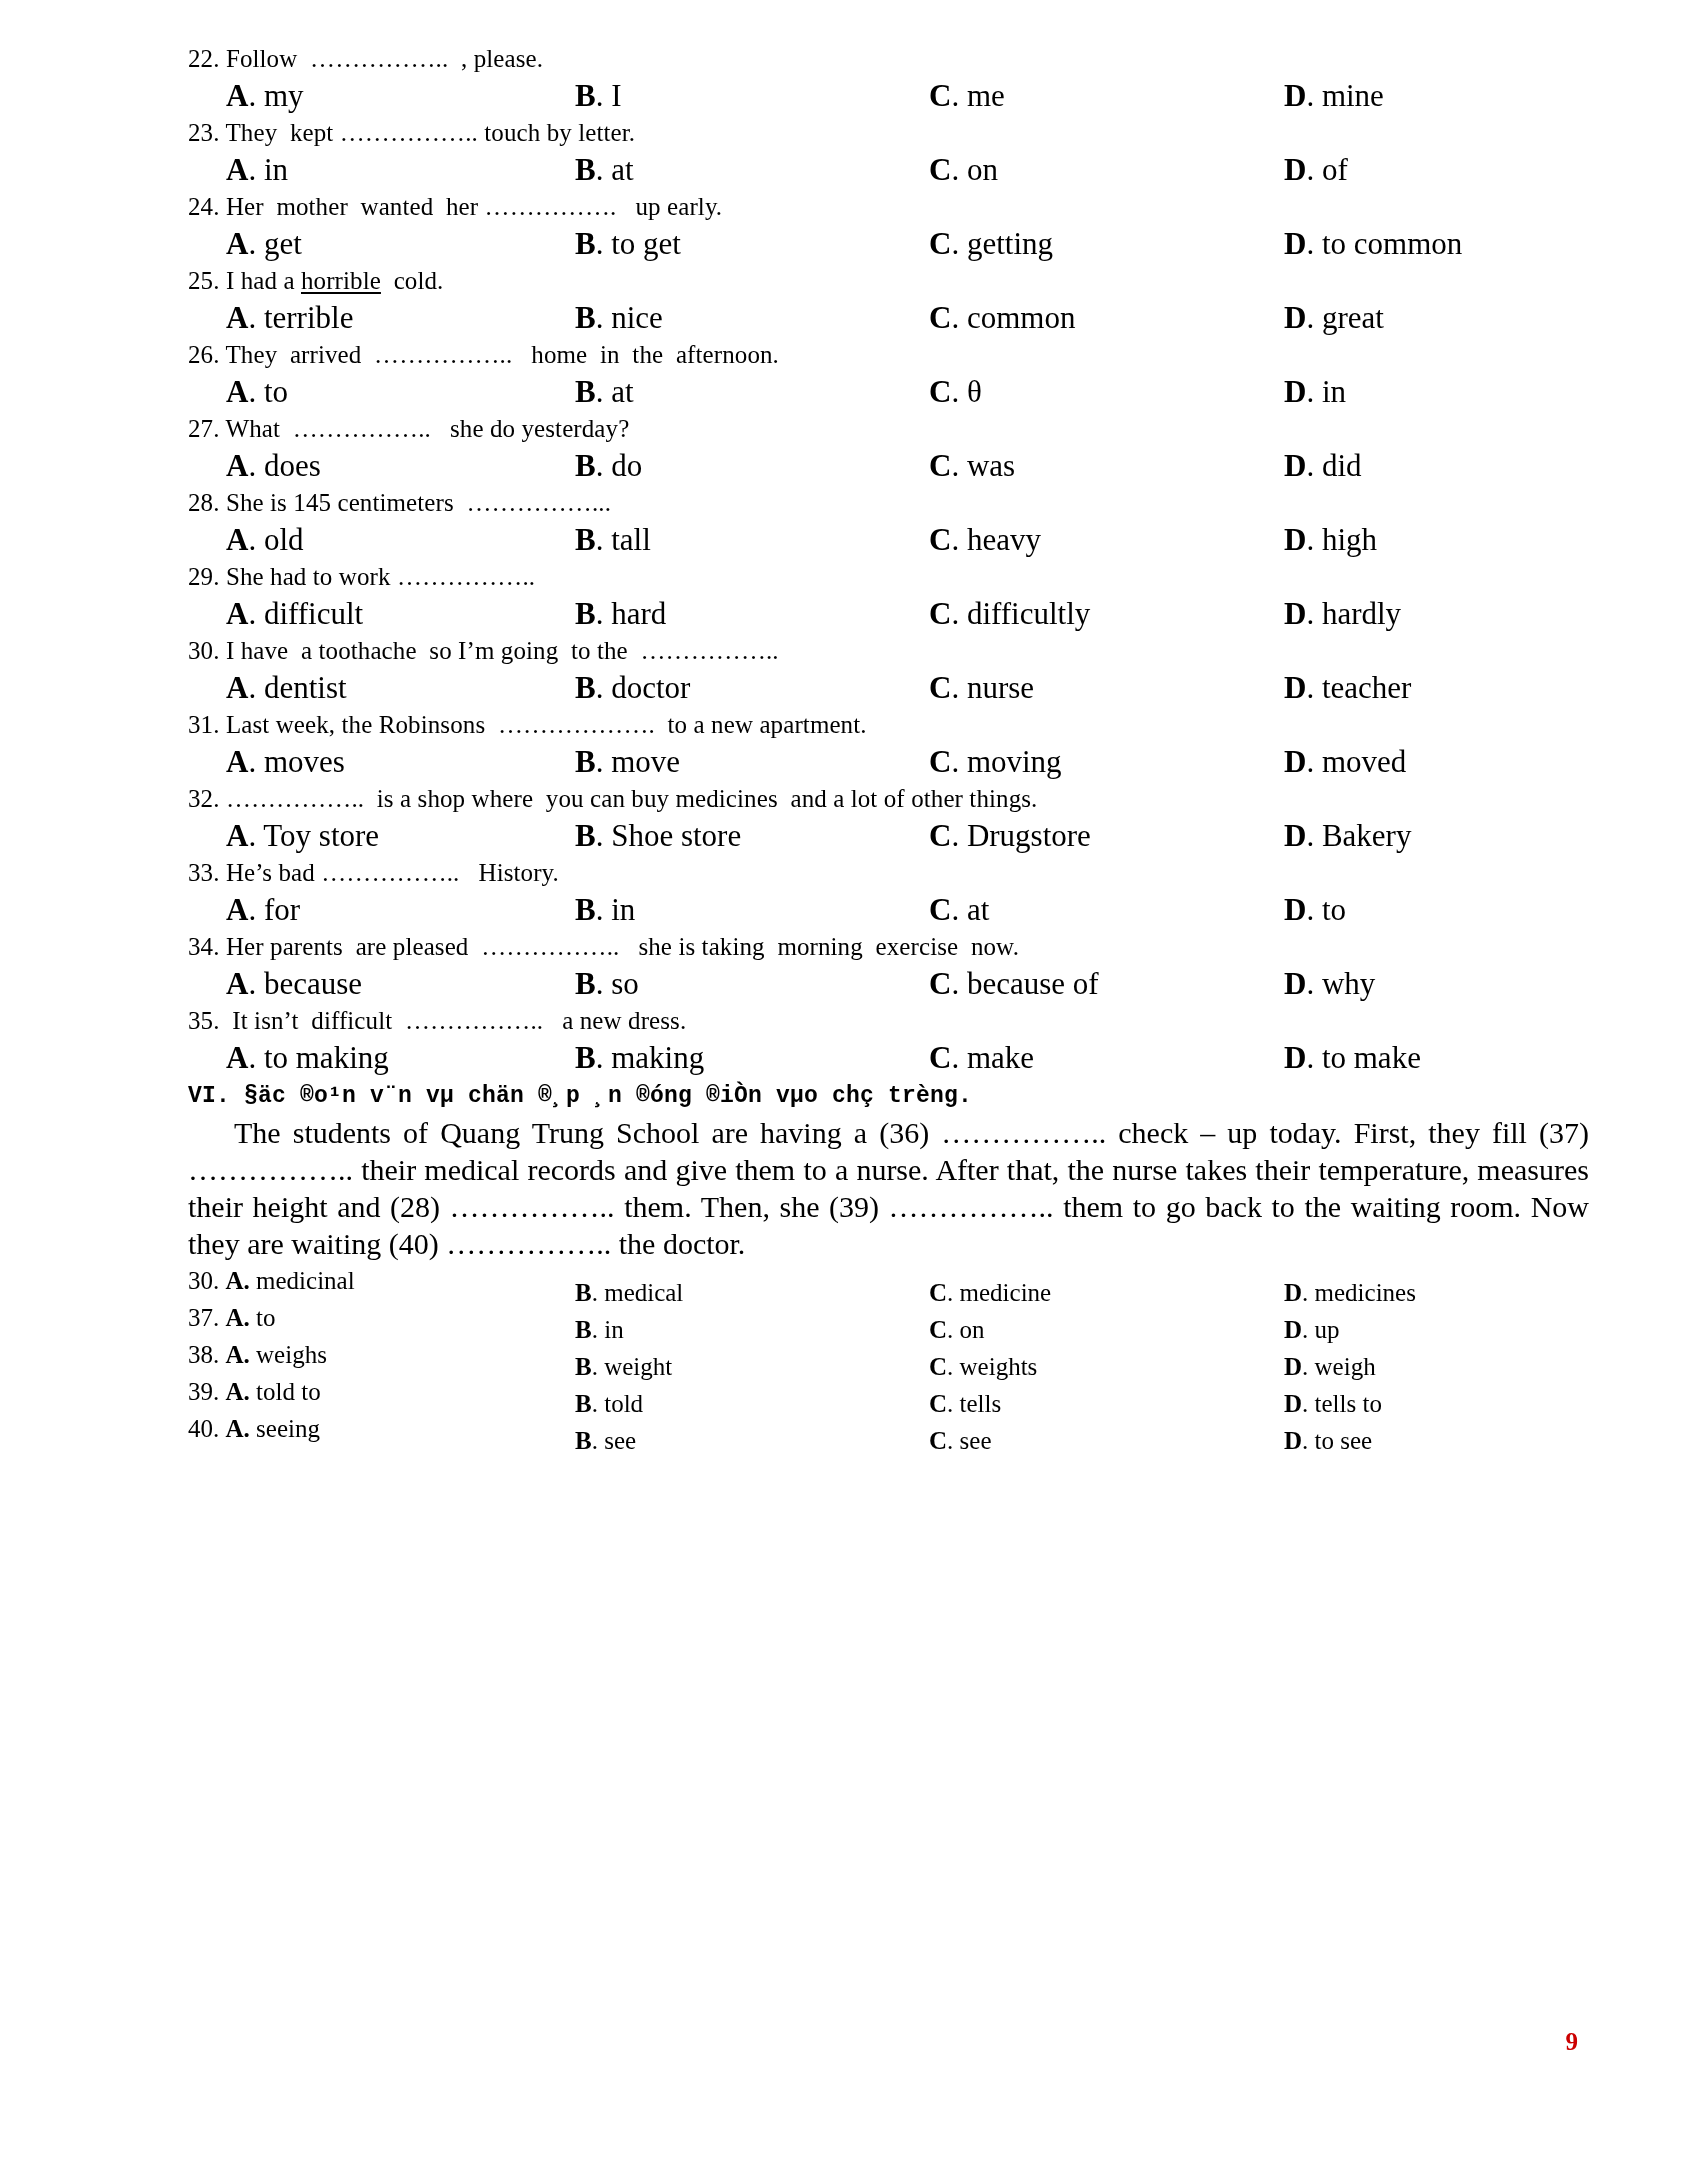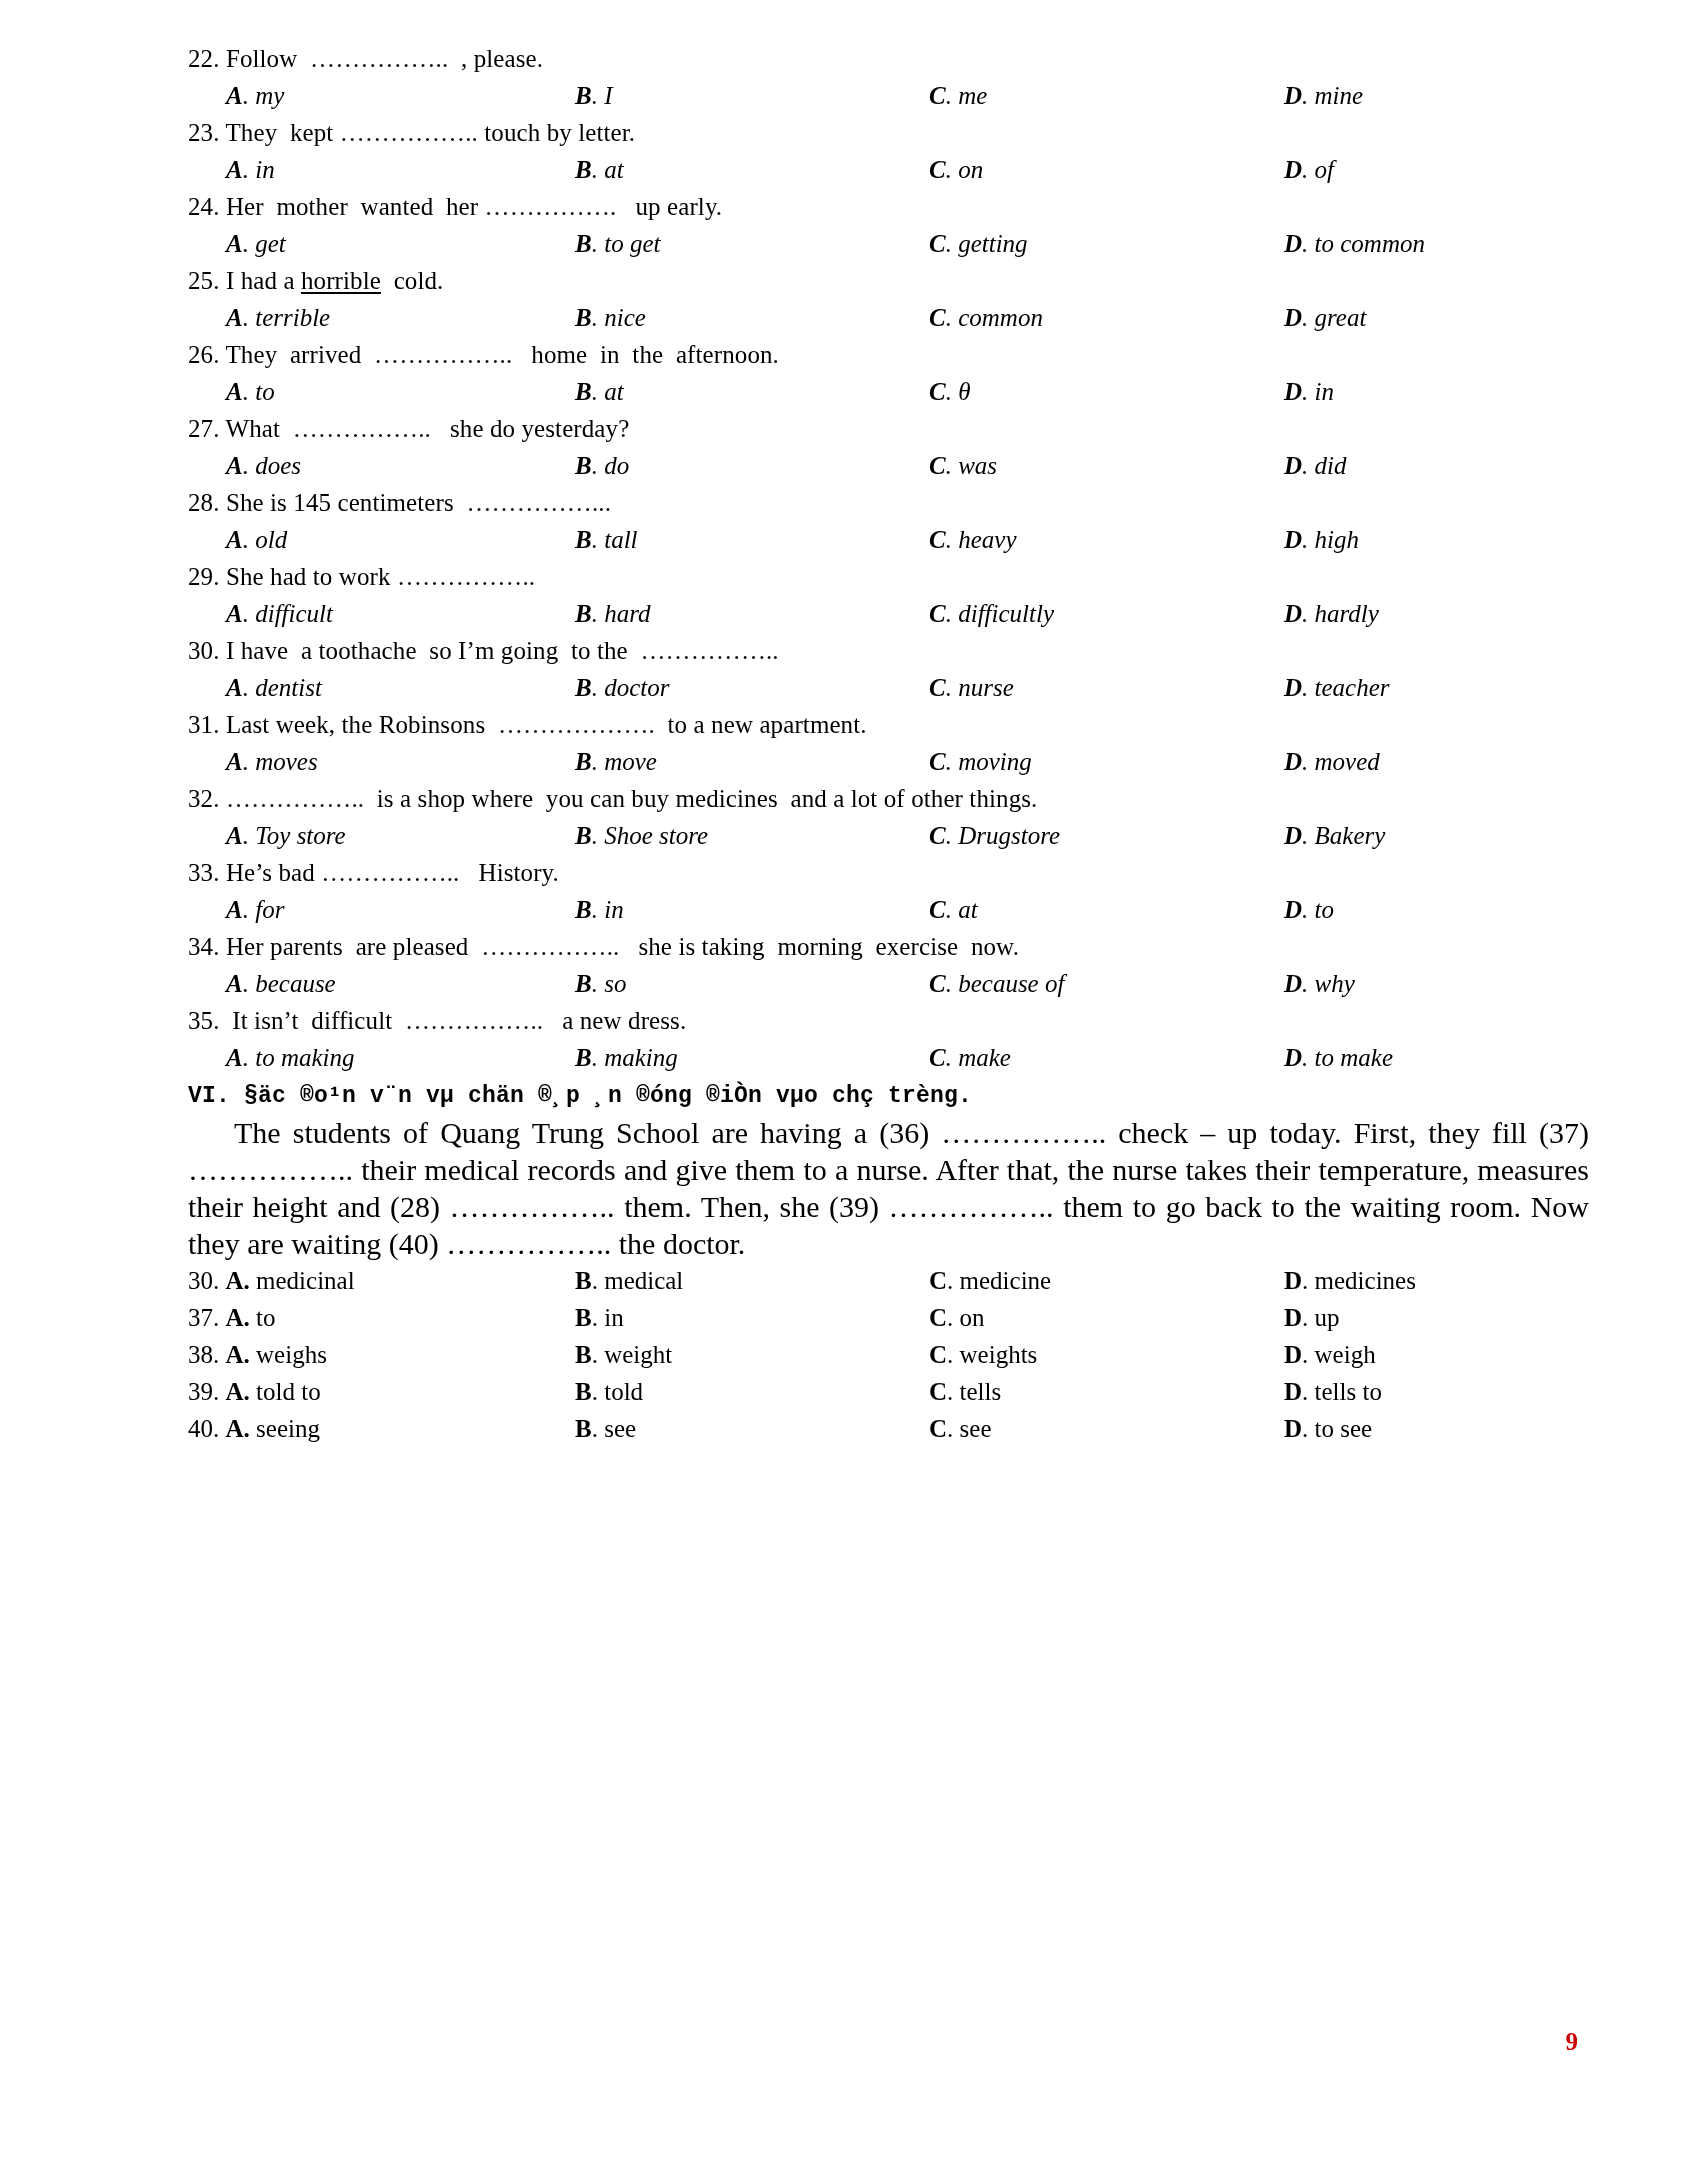--- a/index.html
+++ b/index.html
@@ -40,23 +40,22 @@
   .q-text {
     display: inline;
   }
   .underline-word {
     text-decoration: underline;
     text-underline-offset: 2.5px;
   }
   .opts {
     position: relative;
     height: 37px;
-    font-size: 25px;
+    font-size: 31px;
     line-height: 37px;
-    font-style: italic;
   }
   .opt {
     position: absolute;
     top: 0;
     white-space: pre;
   }
   .opt .lbl {
     font-weight: bold;
   }
   .opt-a { left: 38px; }
@@ -97,21 +96,21 @@
     position: absolute;
     left: 0;
     top: 0;
     white-space: pre;
   }
   .ans-num .lbl-bold {
     font-weight: bold;
   }
   .ans-opt {
     position: absolute;
-    top: 0;
+    top: 12px;
     white-space: pre;
   }
   .ans-opt .lbl {
     font-weight: bold;
   }
   .ans-b { left: 387px; }
   .ans-c { left: 741px; }
   .ans-d { left: 1096px; }
 
   

